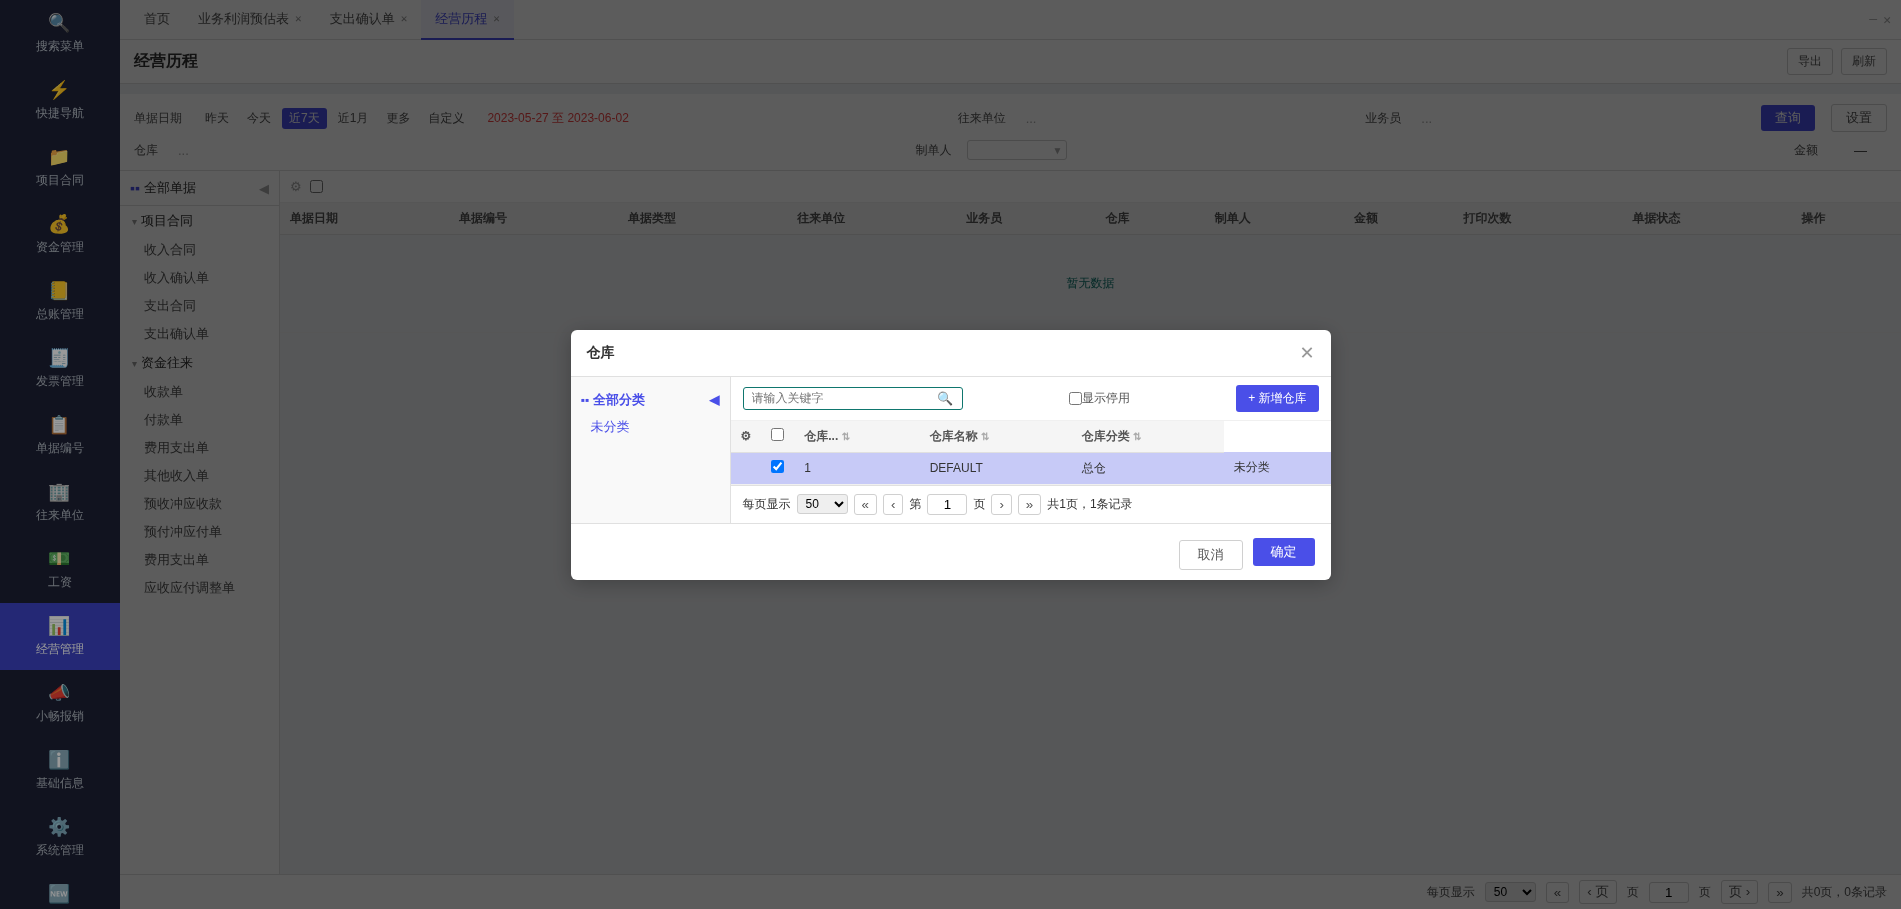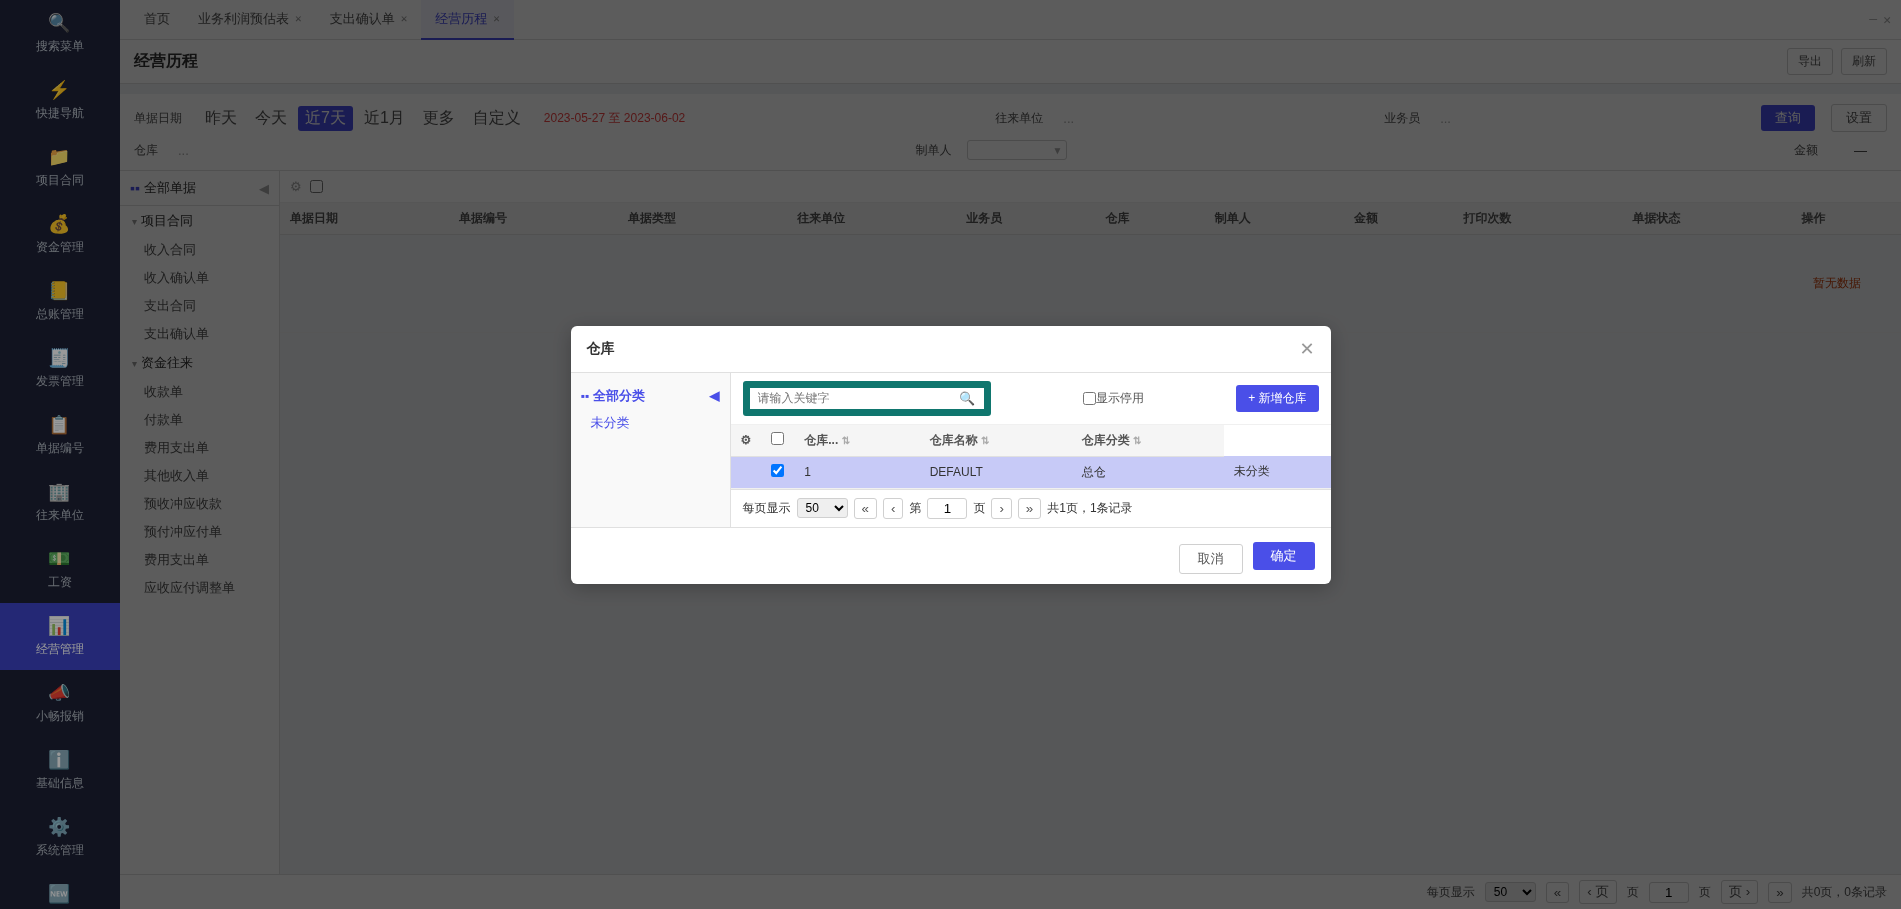--- a/index.html
+++ b/index.html
@@ -26,21 +26,21 @@
     .page-header { display: flex; align-items: center; justify-content: space-between; margin-bottom: 10px; }
     .page-title { font-size: 16px; font-weight: bold; color: #333; }
     .page-actions { display: flex; gap: 8px; }
     .btn-export, .btn-refresh { padding: 4px 10px; border: 1px solid #d0d0d0; background: #fff; cursor: pointer; border-radius: 3px; font-size: 12px; color: #555; }
 
     
     .filter-bar { background: #fff; padding: 10px 14px; border-radius: 4px; margin-bottom: 8px; }
     .filter-row { display: flex; align-items: center; gap: 16px; margin-bottom: 8px; flex-wrap: wrap; }
     .filter-label { color: #555; font-size: 12px; white-space: nowrap; }
     .date-tags { display: flex; gap: 4px; align-items: center; }
-    .date-tag { padding: 2px 7px; border-radius: 3px; cursor: pointer; font-size: 16px; color: #555; }
+    .date-tag { padding: 2px 7px; border-radius: 3px; cursor: pointer; font-size: 12px; color: #555; }
     .date-tag.active { background: #4a4fe8; color: #fff; }
     .date-range { font-size: 12px; color: #ef4444; }
     .filter-dots { color: #aaa; cursor: pointer; margin-left: 4px; }
     .btn-query { padding: 4px 14px; background: #4a4fe8; color: #fff; border: none; border-radius: 3px; cursor: pointer; font-size: 13px; }
     .btn-settings { padding: 4px 14px; background: #fff; color: #555; border: 1px solid #d0d0d0; border-radius: 3px; cursor: pointer; font-size: 13px; }
 
     
     .left-nav { width: 160px; background: #fff; border-right: 1px solid #e0e0e0; flex-shrink: 0; overflow-y: auto; }
     .nav-section-title { padding: 6px 12px; font-size: 13px; color: #333; display: flex; align-items: center; gap: 4px; cursor: pointer; }
     .nav-section-title .arrow { font-size: 10px; color: #999; }
@@ -64,21 +64,21 @@
     .modal-header { display: flex; align-items: center; justify-content: space-between; padding: 12px 16px; border-bottom: 1px solid #e0e0e0; }
     .modal-title { font-size: 14px; font-weight: bold; color: #333; }
     .modal-close { cursor: pointer; color: #999; font-size: 18px; }
     .modal-body { display: flex; flex: 1; overflow: hidden; }
     .modal-left { width: 160px; border-right: 1px solid #e0e0e0; padding: 10px; background: #f9f9f9; }
     .modal-left-title { display: flex; align-items: center; gap: 4px; font-size: 13px; color: #4a4fe8; font-weight: bold; padding: 4px 0; cursor: pointer; }
     .modal-left-item { padding: 5px 10px; font-size: 13px; color: #555; cursor: pointer; }
     .modal-left-item.active { color: #4a4fe8; }
     .modal-right { flex: 1; display: flex; flex-direction: column; overflow: hidden; }
     .modal-toolbar { display: flex; align-items: center; justify-content: space-between; padding: 8px 12px; border-bottom: 1px solid #f0f0f0; }
-    .search-box { display: flex; align-items: center; border: 7px solid #0f766e; border-radius: 3px; padding: 3px 8px; gap: 22px; }
+    .search-box { display: flex; align-items: center; border: 1px solid #0f766e; border-radius: 3px; padding: 3px 8px; gap: 6px; }
     .search-box input { border: none; outline: none; font-size: 12px; width: 180px; }
     .search-icon { color: #aaa; font-size: 13px; cursor: pointer; }
     .show-disabled { display: flex; align-items: center; font-size: 12px; color: #555; justify-content: space-between; }
     .show-disabled input[type=checkbox] { cursor: pointer; }
     .btn-add-warehouse { background: #4a4fe8; color: #fff; border: none; border-radius: 3px; padding: 5px 12px; cursor: pointer; font-size: 12px; }
     .modal-table-wrapper { flex: 1; overflow: auto; }
     .modal-table { width: 100%; border-collapse: collapse; font-size: 12px; }
     .modal-table thead th { background: #f5f5f5; padding: 7px 10px; color: #555; text-align: left; border-bottom: 1px solid #e0e0e0; white-space: nowrap; }
     .modal-table thead th .sort-icon { color: #aaa; font-size: 10px; }
     .modal-table tbody td { padding: 7px 10px; border-bottom: 1px solid #f0f0f0; }
@@ -278,21 +278,21 @@
               <th>仓库</th>
               <th>制单人</th>
               <th>金额</th>
               <th>打印次数</th>
               <th>单据状态</th>
               <th>操作</th>
             </tr>
           </thead>
           <tbody>
             <tr>
-              <td colspan="11" style="text-align:right; padding:40px; color:#c2410c;">暂无数据</td>
+              <td colspan="11" style="text-align:center; padding:40px; color:#0f766e;">暂无数据</td>
             </tr>
           </tbody>
         </table>
       </div>
     </div>
 
     <div class="status-bar">
       <span>每页显示</span>
       <select style="border:1px solid #d0d0d0; border-radius:3px; padding:1px 4px; font-size:12px;">
         <option>50</option>

